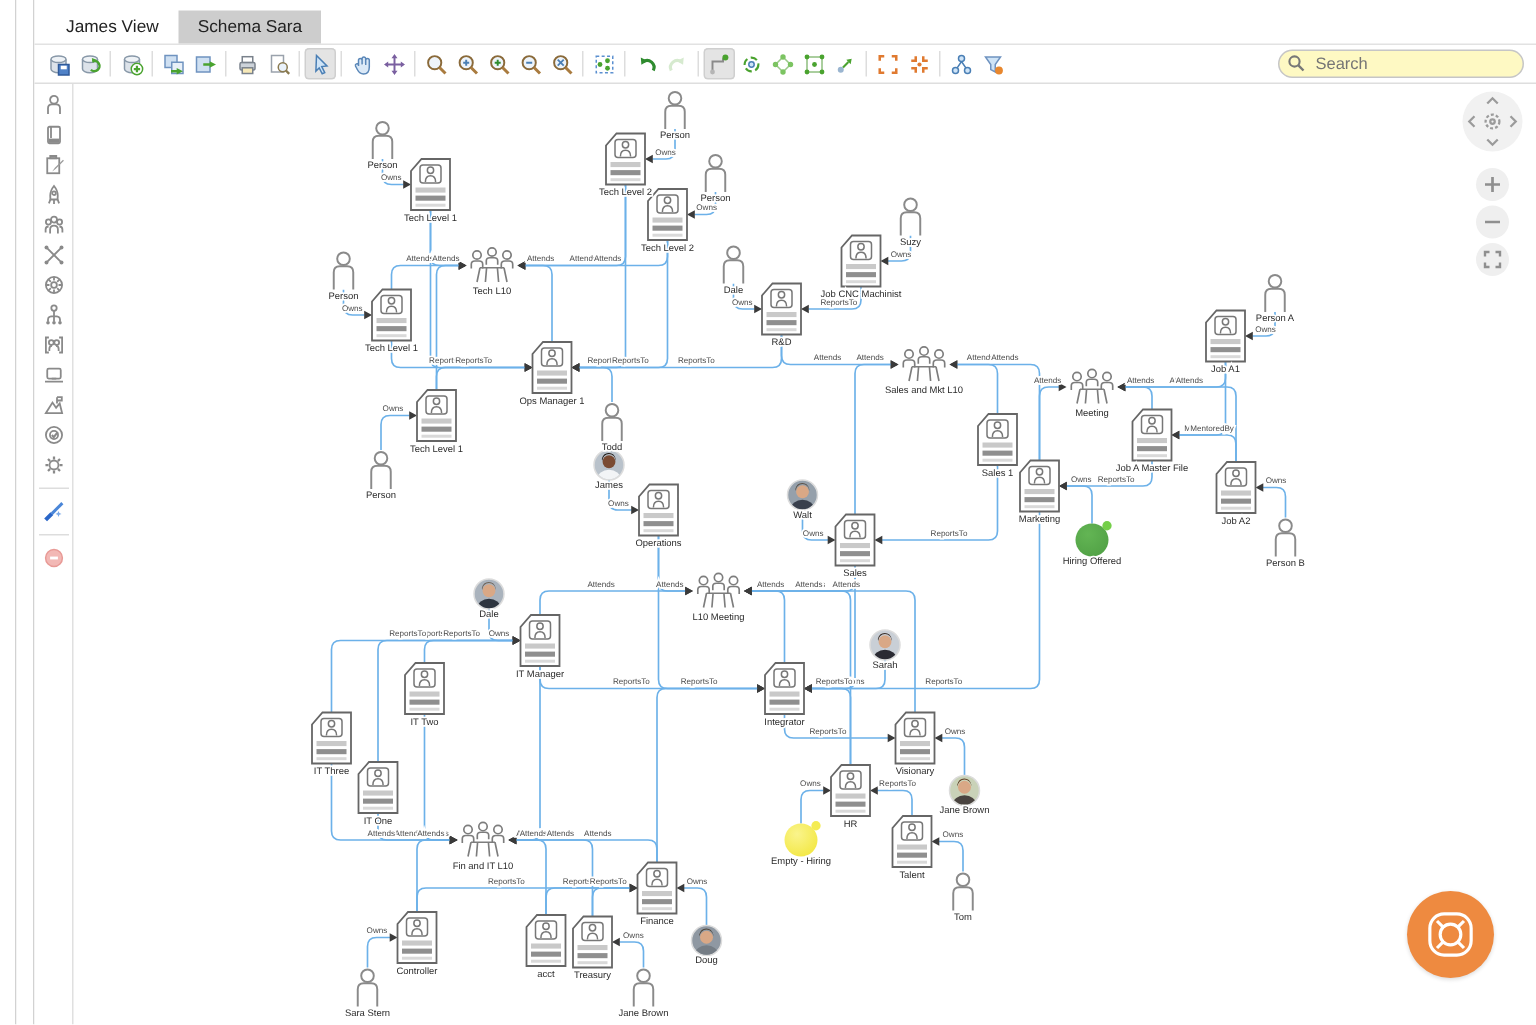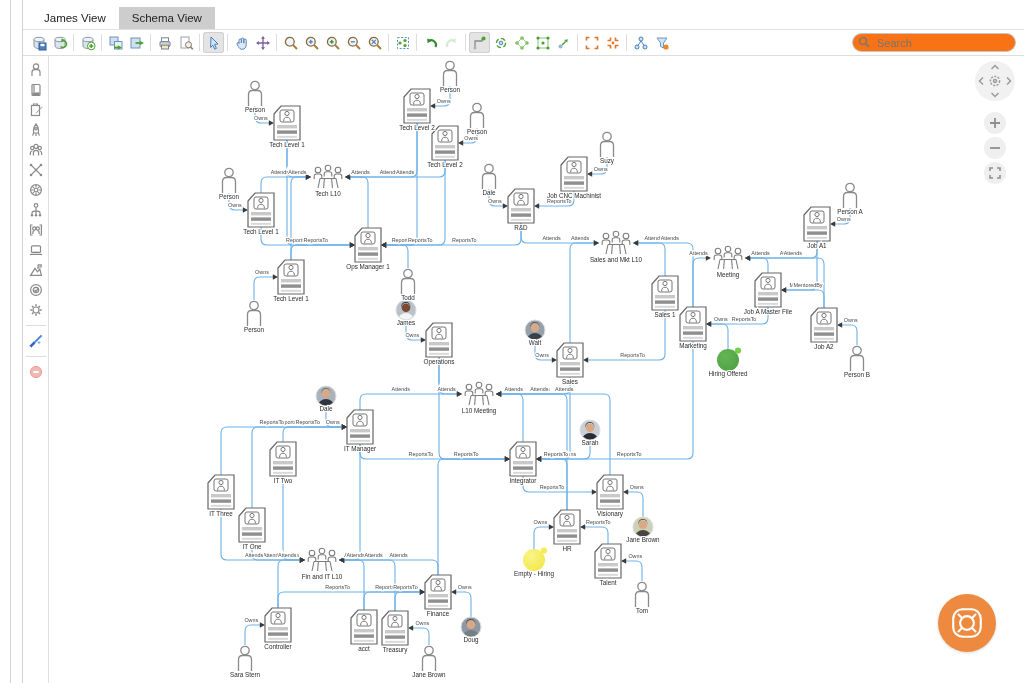--- a/index.html
+++ b/index.html
@@ -14,21 +14,21 @@
   .tab{height:22px;line-height:22px;padding:0 13px;font-size:11.5px;color:#222;cursor:default;white-space:nowrap}
   .tab.active{background:#cdcdcd}
   .toolbar{position:absolute;left:23px;top:30px;right:0;height:25px;background:#fff;
            border-bottom:1px solid #dedede;z-index:6;display:flex;align-items:center;padding-left:5px}
   .tbtn{width:21px;height:21px;display:flex;align-items:center;justify-content:center;border-radius:3px;flex:0 0 auto}
   .tbtn.active{background:#e4e4e4;box-shadow:inset 0 0 0 1px #cfcfcf}
   .tbtn.disabled{opacity:.55}
   .tsep{width:1px;height:17px;background:#ddd;margin:0 3px;flex:0 0 auto}
   .search{margin-left:auto;margin-right:8px;position:relative;flex:0 0 auto}
   .search input{width:132px;height:17px;border:1px solid #c6c6c6;border-radius:10px;
-                padding:0 6px 0 24px;font-size:11px;color:#333;outline:none;background:#f97316}
+                padding:0 6px 0 24px;font-size:11px;color:#333;outline:none;background:#fef9c3}
   .search svg{position:absolute;left:6px;top:3px}
   .side{position:absolute;left:23px;top:56px;width:25px;bottom:0;background:#fff;
         border-right:1px solid #e0e0e0;z-index:6;display:flex;flex-direction:column;align-items:center;padding-top:4px}
   .sbtn{width:18px;height:18px;margin:1px 0;display:flex;align-items:center;justify-content:center}
   .sdiv{width:20px;height:1px;background:#ddd;margin:5px 0}
   #graph-svg{position:absolute;left:0;top:0;z-index:1}
   .navctl{position:absolute;right:9px;top:61px;z-index:7;display:flex;flex-direction:column;align-items:center}
   .compass{width:40px;height:40px;border-radius:50%;background:#f1f1f1;margin-bottom:11px;
            display:flex;align-items:center;justify-content:center}
   .cbtn{width:22px;height:22px;border-radius:50%;background:#efefef;margin-bottom:3px;
@@ -758,21 +758,21 @@
       <text x="728" y="376" font-size="6.3" fill="#2b2b2b" text-anchor="middle" paint-order="stroke" stroke="#ffffff" stroke-width="2.2">Hiring Offered</text>
       <text x="534" y="576" font-size="6.3" fill="#2b2b2b" text-anchor="middle" paint-order="stroke" stroke="#ffffff" stroke-width="2.2">Empty - Hiring</text>
     </g>
   </svg>
 
 <div class="strip-a"></div>
 <div class="strip-b"></div>
 
 <div class="topbar">
   <div class="tab">James View</div>
-  <div class="tab active">Schema View</div>
+  <div class="tab active">Schema Sara</div>
 </div>
 
 <div class="toolbar">
   <div id="tb-icons" style="display:flex;align-items:center">
       <div class="tbtn">
         <svg width="16" height="16" viewBox="0 0 16 16">
           <path d="M3,4.5 V11 c0,1.4 2.2,2.5 5,2.5 s5,-1.1 5,-2.5 V4.5" fill="#dde3ea" stroke="#8898a8"></path>
           <ellipse cx="8" cy="4.5" rx="5" ry="2.2" fill="#eef2f6" stroke="#8898a8"></ellipse>
           <rect x="8" y="8" width="7" height="7" fill="#4f81c7" stroke="#2f5a9a"></rect>
           <rect x="9.5" y="8.8" width="4" height="2.4" fill="#fff"></rect>

